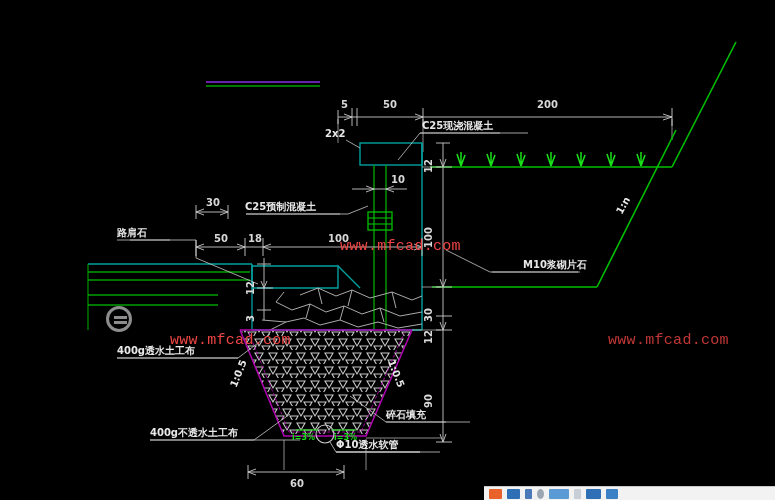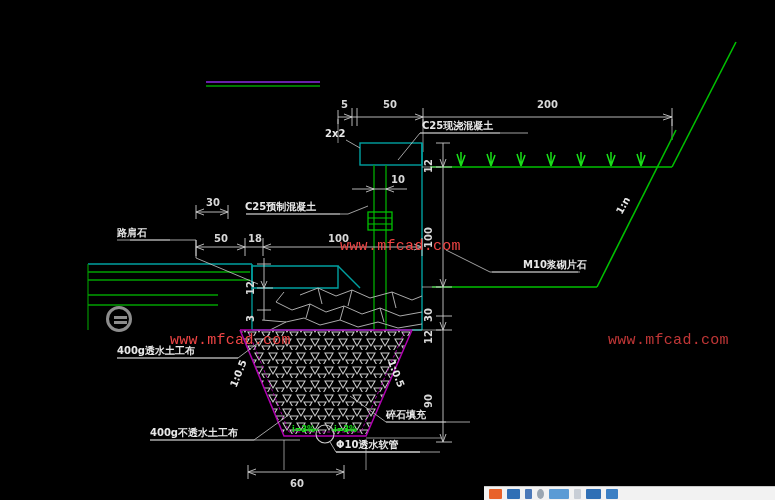--- a/index.html
+++ b/index.html
@@ -27,21 +27,21 @@
        font-size:10px;font-weight:bold;line-height:1;}
   .dim{position:absolute;color:#d8d8d8;white-space:nowrap;
        font-family:"DejaVu Sans","Liberation Sans",sans-serif;
        font-size:10px;font-weight:bold;line-height:1;}
   .rot90{transform:rotate(-90deg);transform-origin:left bottom;}
   .title{position:absolute;left:222px;top:52px;color:#f2f2f2;font-size:21px;
          font-weight:bold;letter-spacing:1px;
          font-family:"DejaVu Sans","Liberation Sans",sans-serif;}
   .slope-lbl{position:absolute;color:#e8e8e8;font-size:10px;font-weight:bold;
              white-space:nowrap;}
-  .grn{color:#19e019;}
+  .grn{color:#19e019;margin-top:8px;}
 
   #taskbar{position:absolute;left:484px;top:486px;width:291px;height:14px;
            background:#f2f2f2;border-top:1px solid #c8c8c8;display:flex;
            align-items:center;}
   .tb-ico{width:13px;height:10px;margin-left:5px;border-radius:1px;}
 </style>
 </head>
 <body>
 
 <div id="stage">

